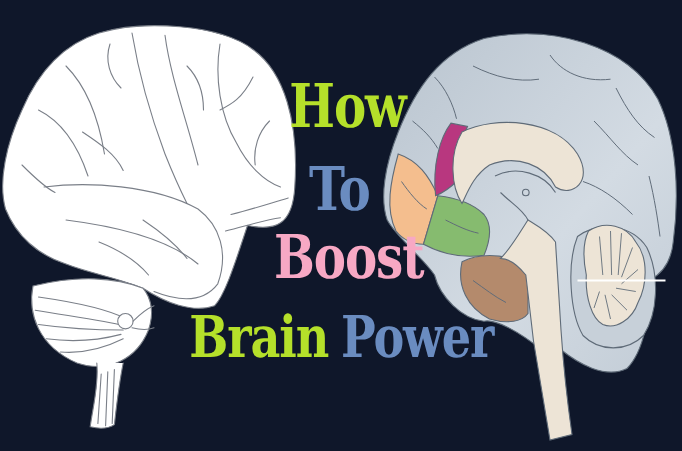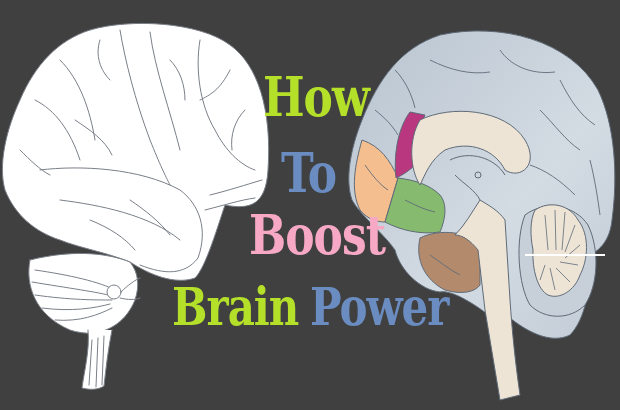--- a/index.html
+++ b/index.html
@@ -1,17 +1,17 @@
 <!DOCTYPE html>
 <html><head>
   <meta charset="utf-8">
   <style>
     html, body { margin: 0; padding: 0; background: #ffffff; }
     body { width: 620px; height: 410px; overflow: hidden; position: relative; font-family: "DejaVu Serif", "Liberation Serif", serif; }
-    .canvas { position: absolute; left: 0; top: 0; width: 620px; height: 410px; background: #404040; }
+    .canvas { position: absolute; left: 0; top: 0; width: 620px; height: 410px; background: #0f172a; }
     svg { position: absolute; left: 0; top: 0; }
     .title-word {
       position: absolute;
       font-family: "DejaVu Serif", "Liberation Serif", serif;
       font-weight: bold;
       line-height: 1;
       letter-spacing: -1px;
       white-space: nowrap;
       transform: scaleY(1.25);
       transform-origin: left top;

